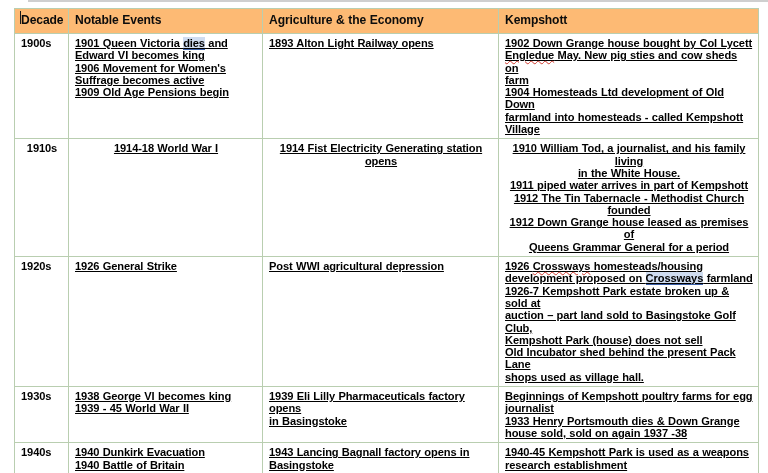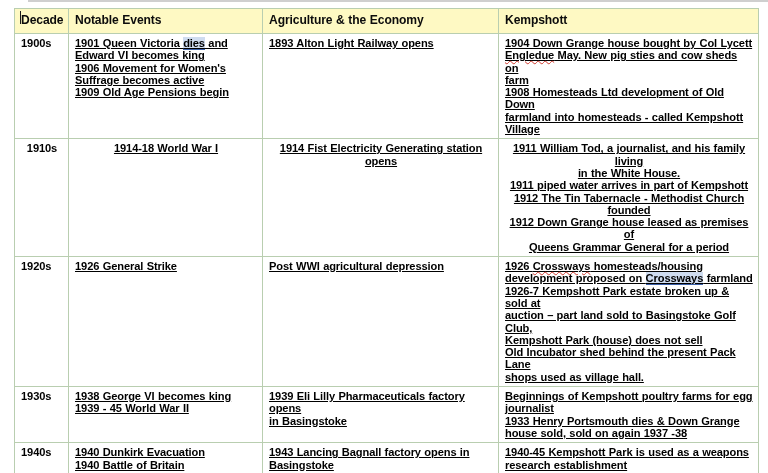--- a/index.html
+++ b/index.html
@@ -56,21 +56,21 @@
     font-size: 11.1px;
     line-height: 12.3px;
     font-weight: bold;
     letter-spacing: -0.1px;
     word-spacing: 0.4px;
     text-align: left;
     overflow: hidden;
   }
 
   table.timeline thead th {
-    background: #fef9c3;
+    background: #fdba74;
     font-size: 12.1px;
     line-height: 14px;
     padding-top: 4px;
     padding-bottom: 4px;
     height: 16px;
     color: #0c0c0c;
   }
 
   
   col.c-decade   { width: 54px; }
@@ -160,45 +160,45 @@
               <div>1909 Old Age Pensions begin</div>
             </div>
           </td>
           <td>
             <div class="cell-lines">
               <div>1893 Alton Light Railway opens</div>
             </div>
           </td>
           <td>
             <div class="cell-lines">
-              <div>1904 Down Grange house bought by Col Lycett</div>
+              <div>1902 Down Grange house bought by Col Lycett</div>
               <div><span class="spell">Engledue</span> May. New pig sties and cow sheds on</div>
               <div>farm</div>
-              <div>1908 Homesteads Ltd  development of Old Down</div>
+              <div>1904 Homesteads Ltd  development of Old Down</div>
               <div>farmland into homesteads - called Kempshott</div>
               <div>Village</div>
             </div>
           </td>
         </tr>
 
         <tr class="r-1910s">
           <td class="decade-cell">1910s</td>
           <td>
             <div class="cell-lines">
               <div>1914-18 World War I</div>
             </div>
           </td>
           <td>
             <div class="cell-lines">
               <div>1914 Fist Electricity Generating station opens</div>
             </div>
           </td>
           <td>
             <div class="cell-lines">
-              <div>1911 William Tod, a journalist, and his family living</div>
+              <div>1910 William Tod, a journalist, and his family living</div>
               <div>in the White House.</div>
               <div>1911 piped water arrives in part of Kempshott</div>
               <div>1912 The Tin Tabernacle -  Methodist Church</div>
               <div>founded</div>
               <div>1912 Down Grange  house leased as premises of</div>
               <div>Queens Grammar General for a period</div>
             </div>
           </td>
         </tr>
 

